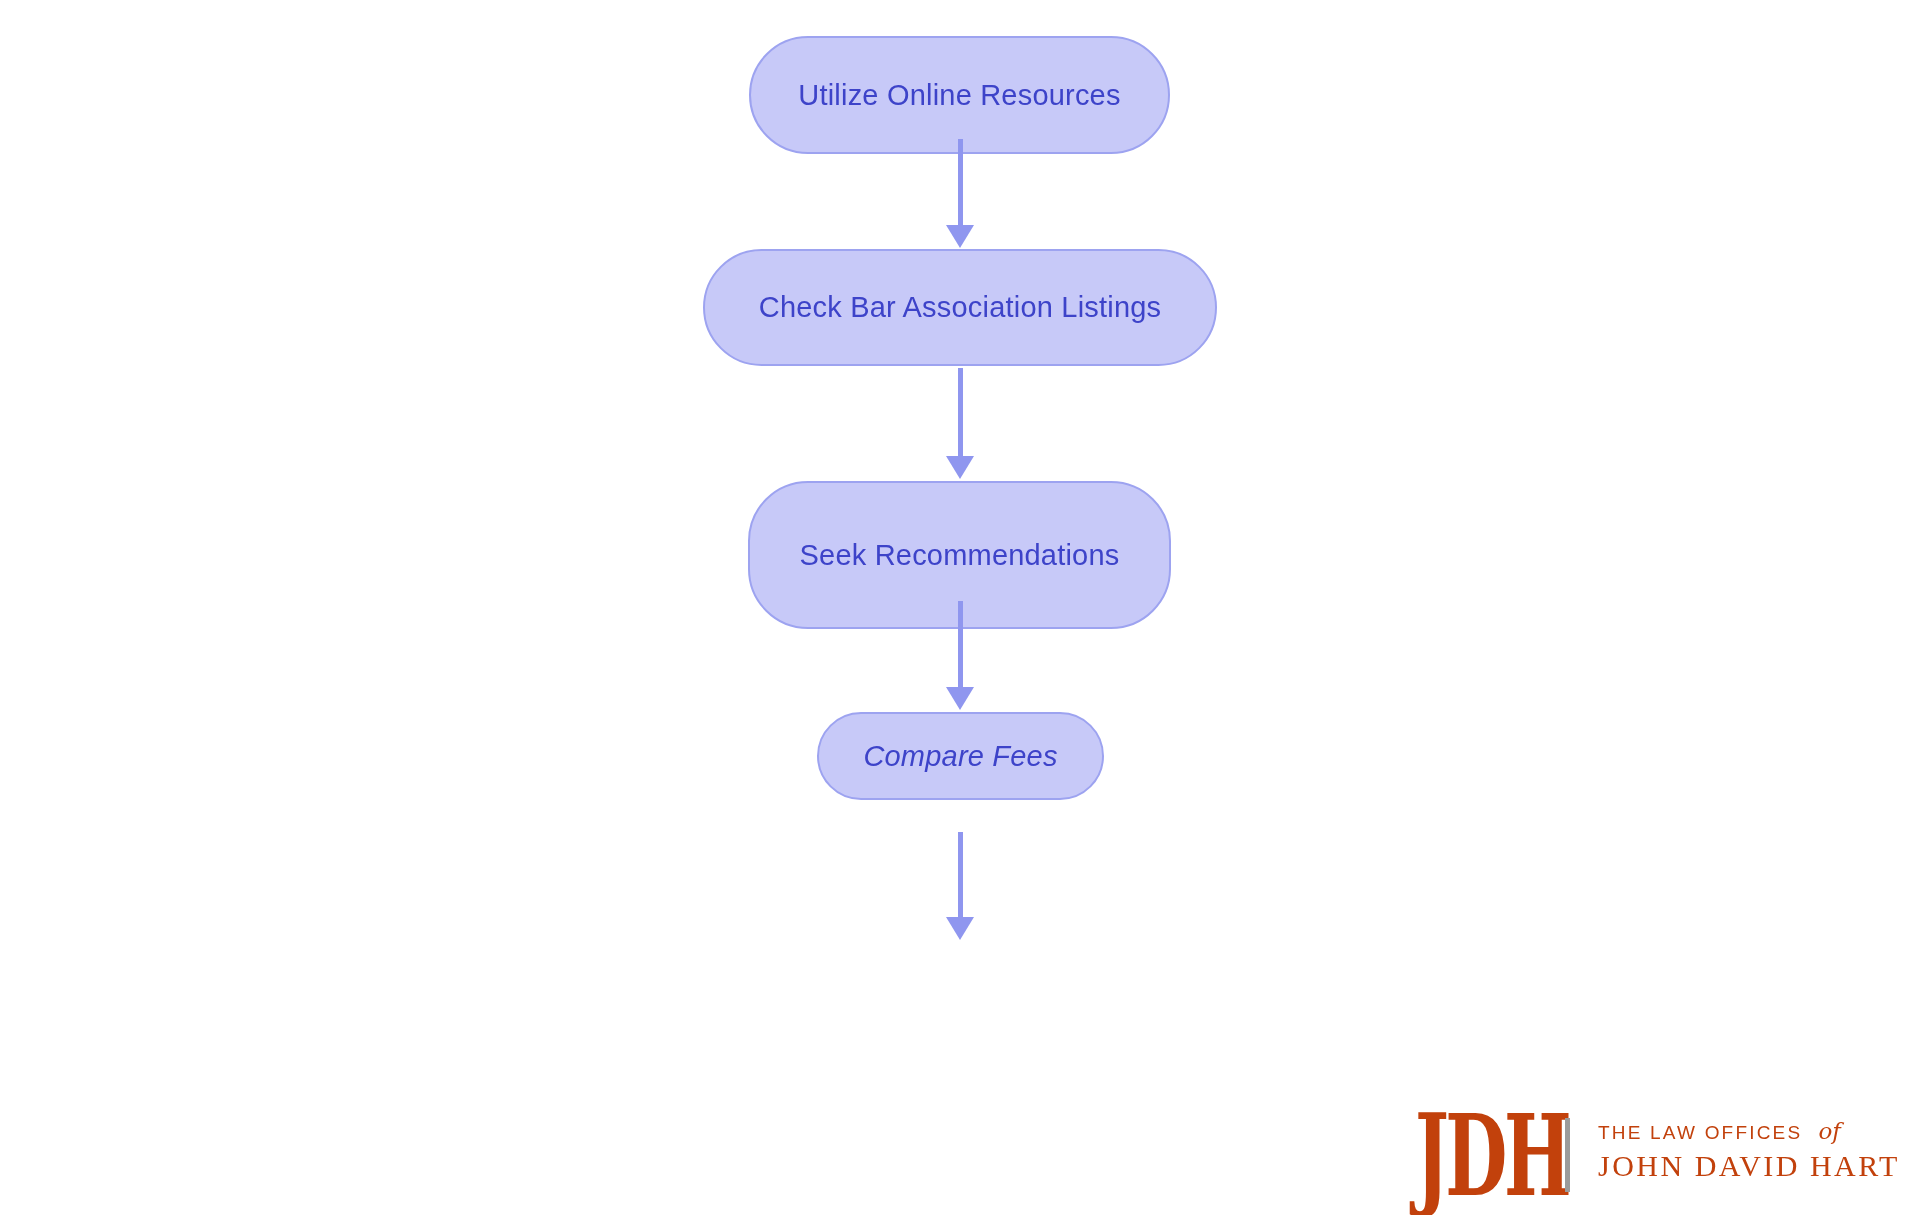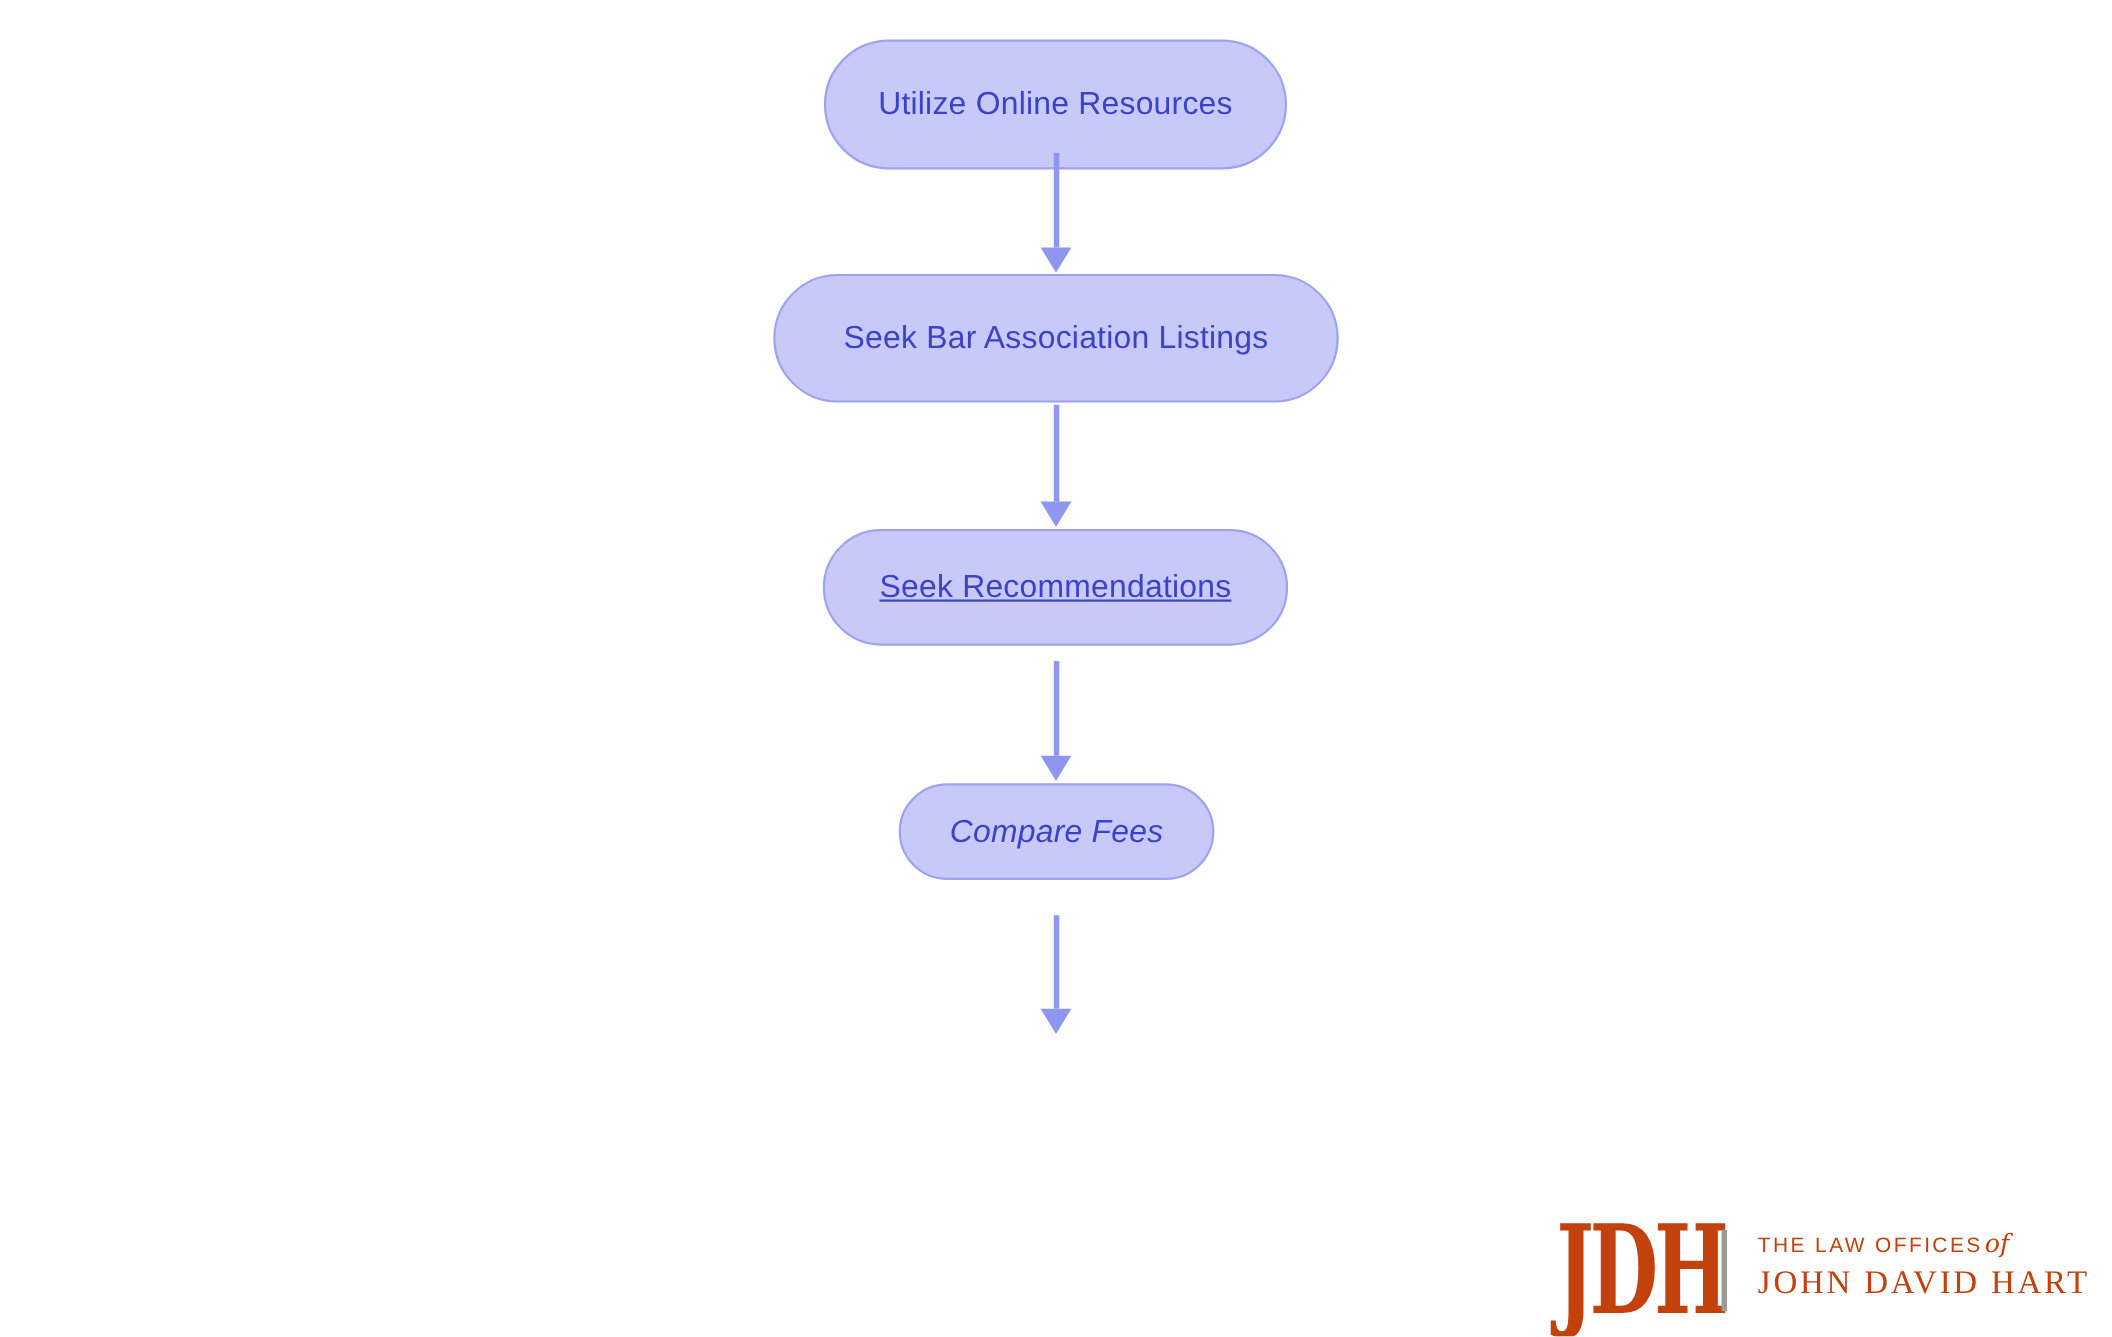--- a/index.html
+++ b/index.html
@@ -26,21 +26,21 @@
     border: 2px solid #9da3f0;
     border-radius: 60px;
     color: #3d43c9;
     font-size: 29px;
     letter-spacing: 0.2px;
     box-sizing: border-box;
     white-space: nowrap;
   }
   .node-1 { left: 749px; top: 36px;  width: 421px; height: 118px; }
   .node-2 { left: 703px; top: 249px; width: 514px; height: 117px; }
-  .node-3 { left: 748px; top: 481px; width: 423px; height: 106px; text-decoration: underline; }
+  .node-3 { left: 748px; top: 481px; width: 423px; height: 148px; }
   .node-4 { left: 817px; top: 712px; width: 287px; height: 88px; font-style: italic; }
   .node-5 { left: 753px; top: 942px; width: 424px; height: 118px; }
 
   
   .connector {
     position: absolute;
     left: 945px;
     width: 30px;
     display: flex;
     flex-direction: column;
@@ -111,21 +111,21 @@
   .logo-tagline {
     font-family: "Liberation Sans", sans-serif;
     font-weight: normal;
     font-size: 19px;
     letter-spacing: 2.2px;
   }
   .logo-of {
     font-family: "DejaVu Serif", serif;
     font-style: italic;
     font-size: 23px;
-    margin-left: 2px;
+    margin-left: 16px;
     letter-spacing: 0;
   }
   .logo-name {
     margin-top: 5px;
     font-family: "Liberation Serif", serif;
     font-size: 30px;
     letter-spacing: 2.5px;
     white-space: nowrap;
   }
 </style>
@@ -137,21 +137,21 @@
   <div class="node node-1">
     <span>Utilize Online Resources</span>
   </div>
 
   <div class="connector connector-1">
     <div class="shaft"></div>
     <div class="head"></div>
   </div>
 
   <div class="node node-2">
-    <span>Seek Bar Association Listings</span>
+    <span>Check Bar Association Listings</span>
   </div>
 
   <div class="connector connector-2">
     <div class="shaft"></div>
     <div class="head"></div>
   </div>
 
   <div class="node node-3">
     <span>Seek Recommendations</span>
   </div>

